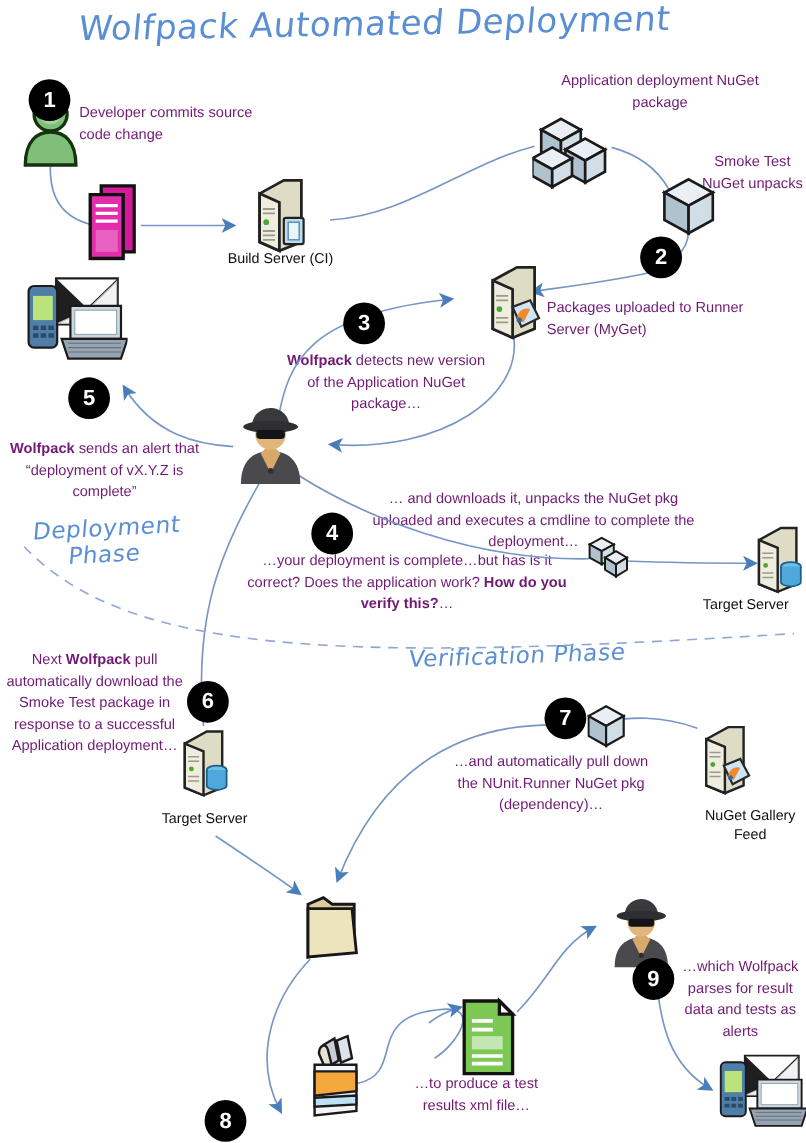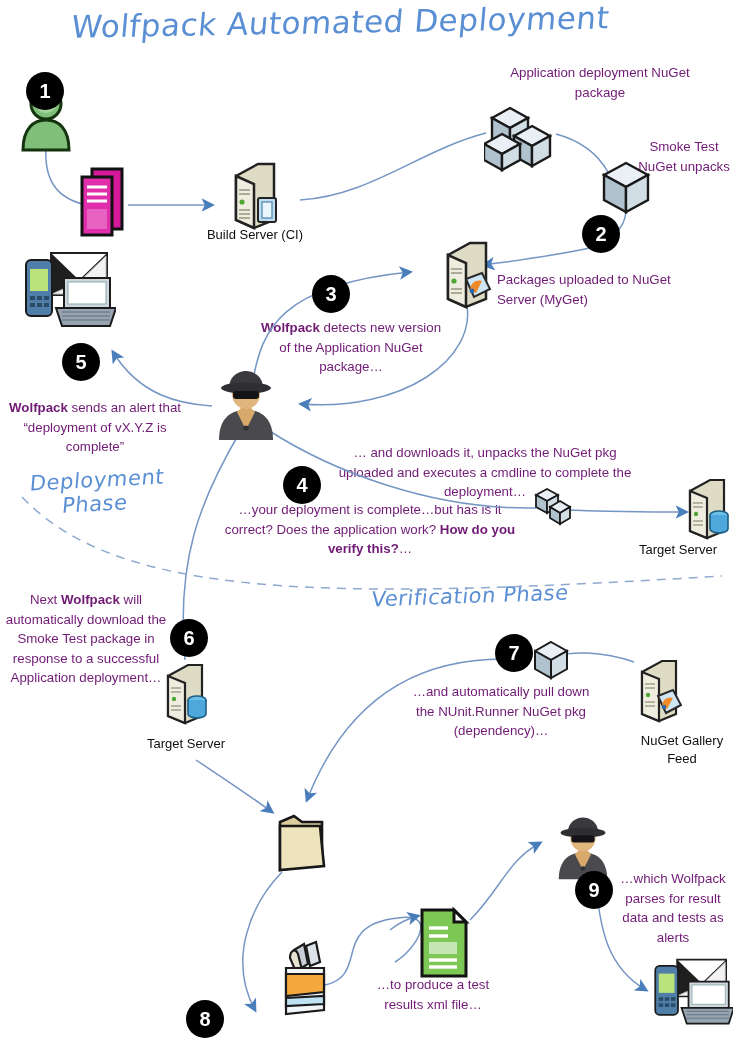--- a/index.html
+++ b/index.html
@@ -397,40 +397,41 @@
   <div class="badge" style="left:283px;top:466px;">4</div>
   <div class="badge" style="left:62px;top:343px;">5</div>
   <div class="badge" style="left:170px;top:619px;">6</div>
   <div class="badge" style="left:495px;top:634px;">7</div>
   <div class="badge" style="left:186px;top:1000px;">8</div>
   <div class="badge" style="left:575px;top:871px;">9</div>
 
   <div id="phase-deployment" class="hand">Deployment Phase</div>
   <div id="phase-verification" class="hand">Verification Phase</div>
 
+  <div class="cap" style="left:72px;top:92px;width:160px;">Developer commits source code change</div>
 
   <div class="cap ctr" style="left:510px;top:63px;width:180px;">Application deployment NuGet package</div>
 
   <div class="cap ctr" style="left:638px;top:137px;width:92px;">Smoke Test NuGet unpacks</div>
 
   <div class="lbl" style="left:190px;top:226px;width:130px;">Build Server (CI)</div>
 
-  <div class="cap" style="left:497px;top:270px;width:200px;">Packages uploaded to NuGet Server (MyGet)</div>
+  <div class="cap" style="left:497px;top:270px;width:200px;">Packages uploaded to Runner Server (MyGet)</div>
 
   <div class="cap ctr" style="left:256px;top:318px;width:190px;"><b>Wolfpack</b><span> detects new version of the Application NuGet package…</span></div>
 
   <div class="cap ctr" style="left:330px;top:443px;width:310px;">… and downloads it, unpacks the NuGet pkg uploaded and executes a cmdline to complete the deployment…</div>
 
   <div class="cap ctr" style="left:220px;top:500px;width:300px;"><span>…your deployment is complete…but has is it correct? Does the application work? </span><b>How do you verify this?</b><span>…</span></div>
 
   <div class="cap ctr" style="left:6px;top:398px;width:178px;"><b>Wolfpack</b><span> sends an alert that “deployment of vX.Y.Z is complete”</span></div>
 
   <div class="lbl" style="left:623px;top:541px;width:110px;">Target Server</div>
 
-  <div class="cap ctr" style="left:2px;top:590px;width:168px;"><span>Next </span><b>Wolfpack</b><span> will automatically download the Smoke Test package in response to a successful Application deployment…</span></div>
+  <div class="cap ctr" style="left:2px;top:590px;width:168px;"><span>Next </span><b>Wolfpack</b><span> pull automatically download the Smoke Test package in response to a successful Application deployment…</span></div>
 
   <div class="lbl" style="left:128px;top:735px;width:116px;">Target Server</div>
 
   <div class="cap ctr" style="left:406px;top:682px;width:190px;">…and automatically pull down the NUnit.Runner NuGet pkg (dependency)…</div>
 
   <div class="lbl" style="left:634px;top:732px;width:96px;">NuGet Gallery Feed</div>
 
 
   <div class="cap ctr" style="left:358px;top:975px;width:150px;">…to produce a test results xml file…</div>
 

